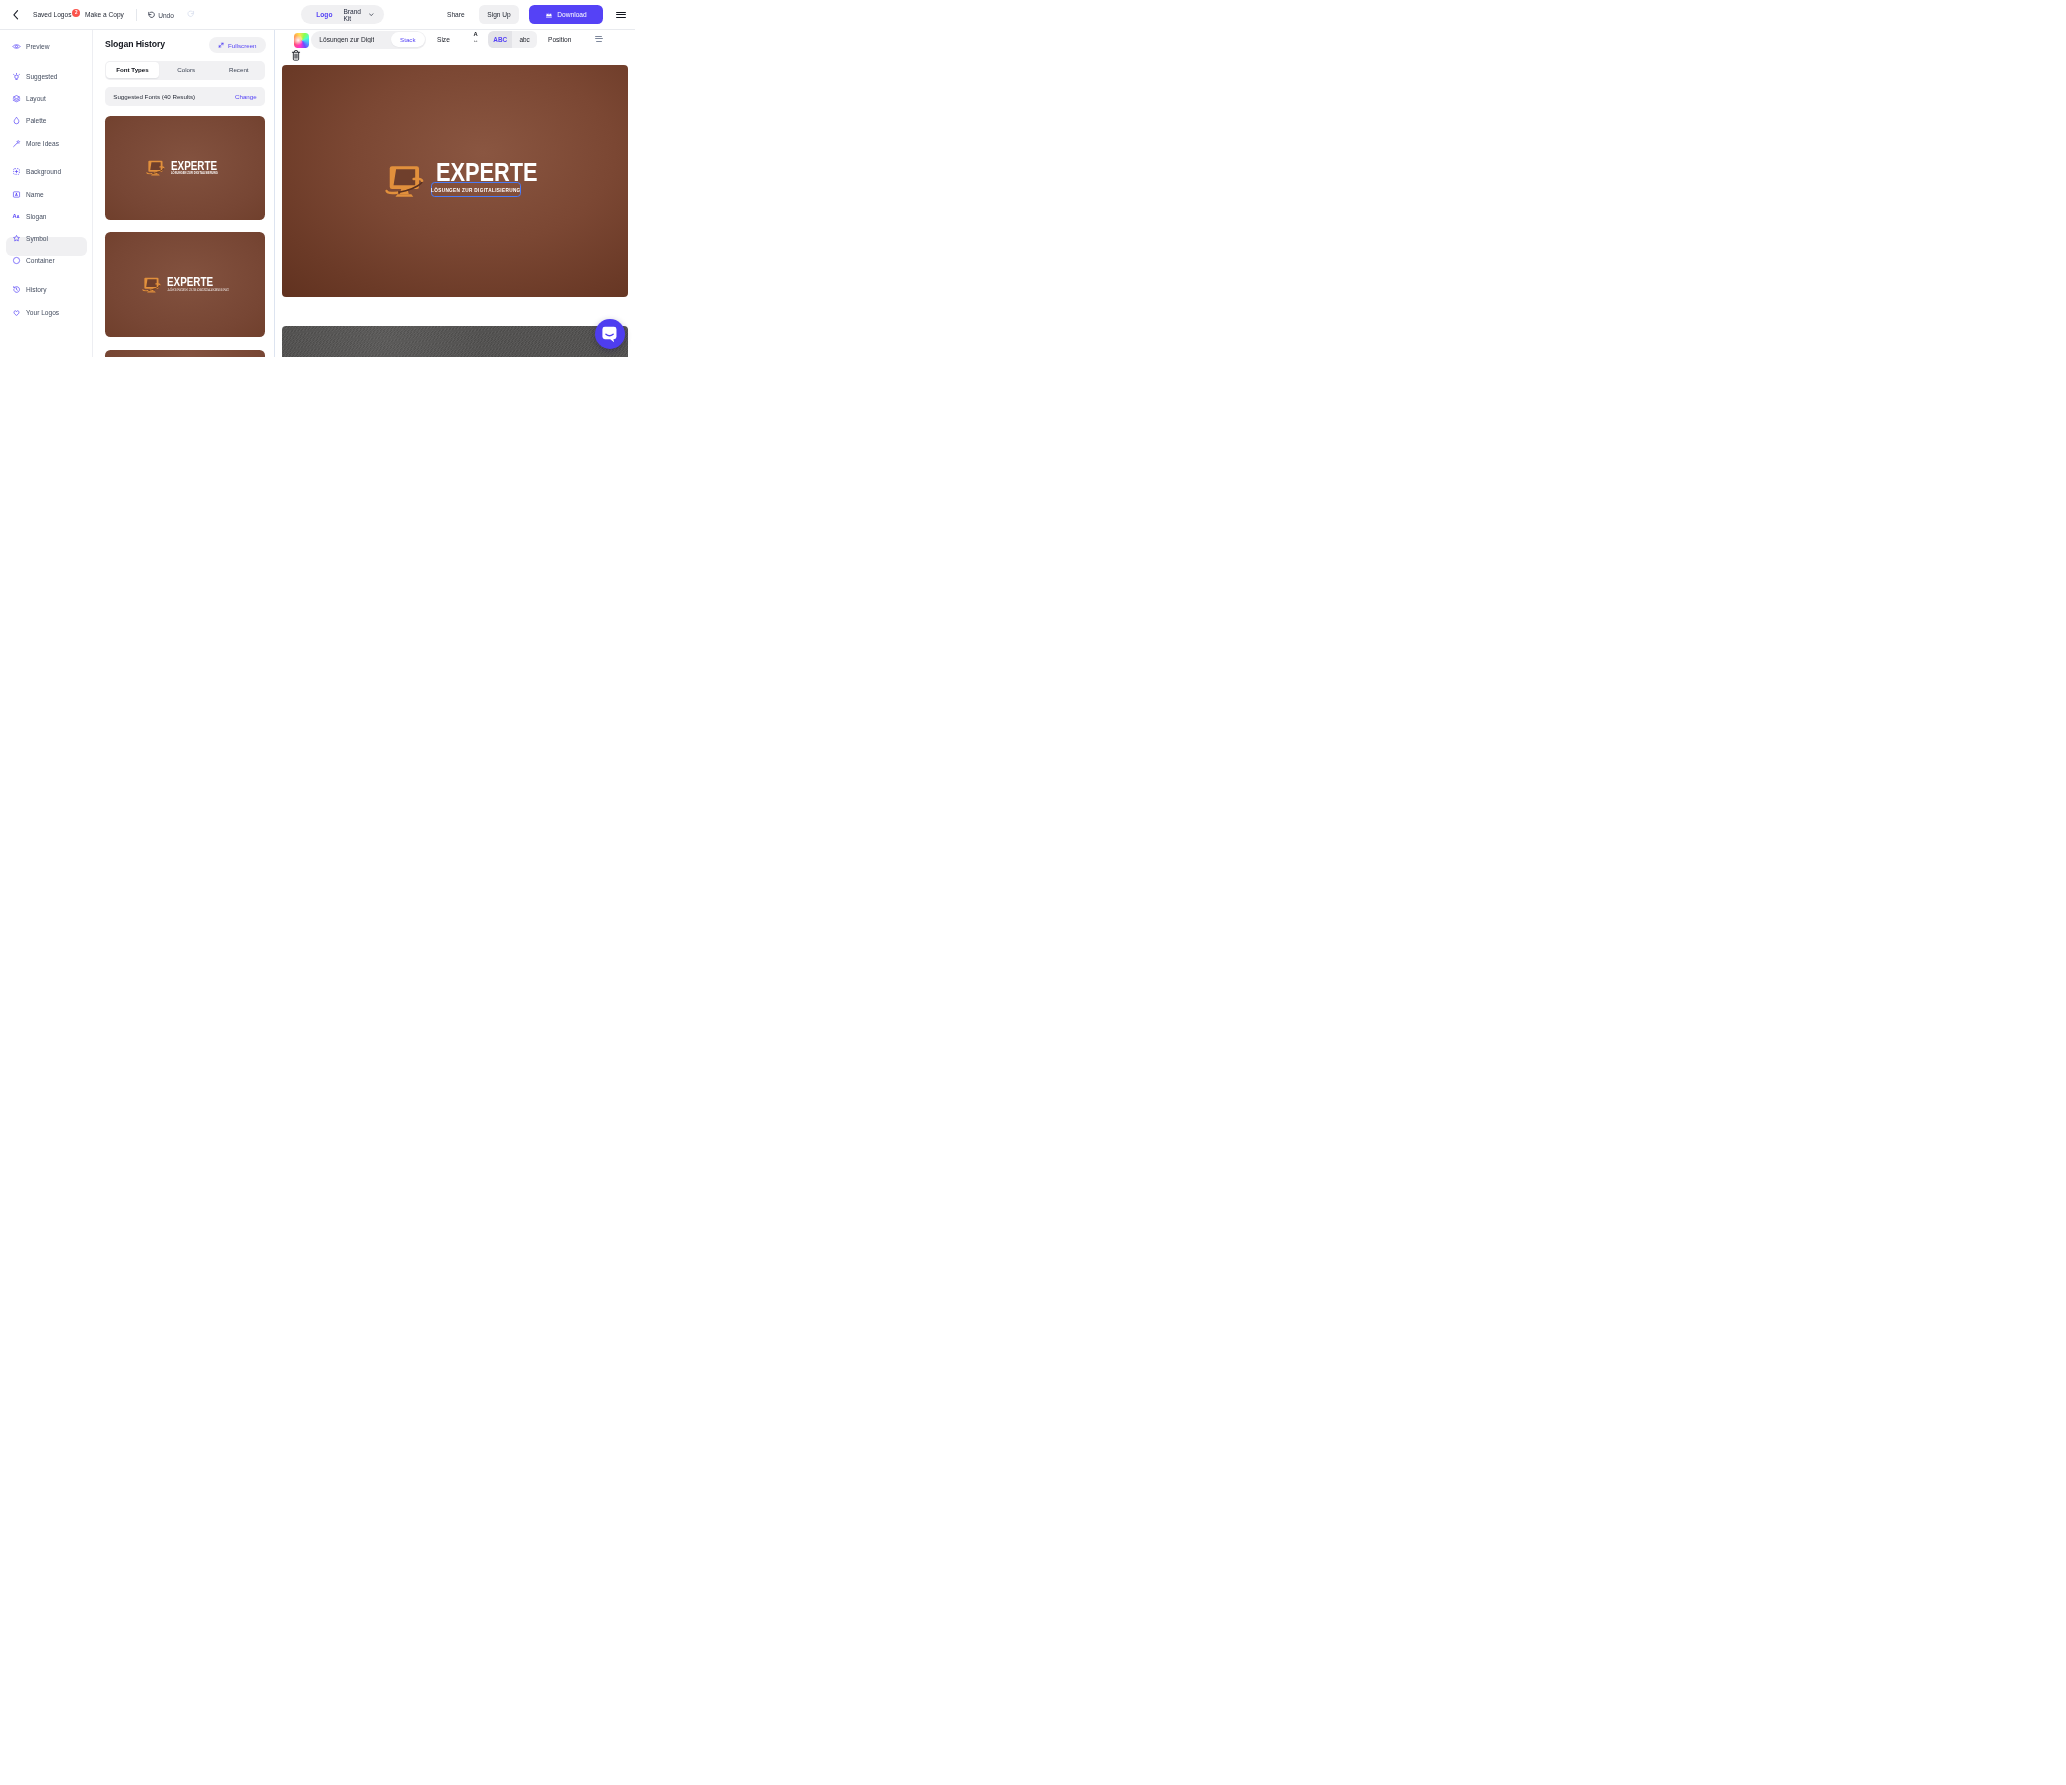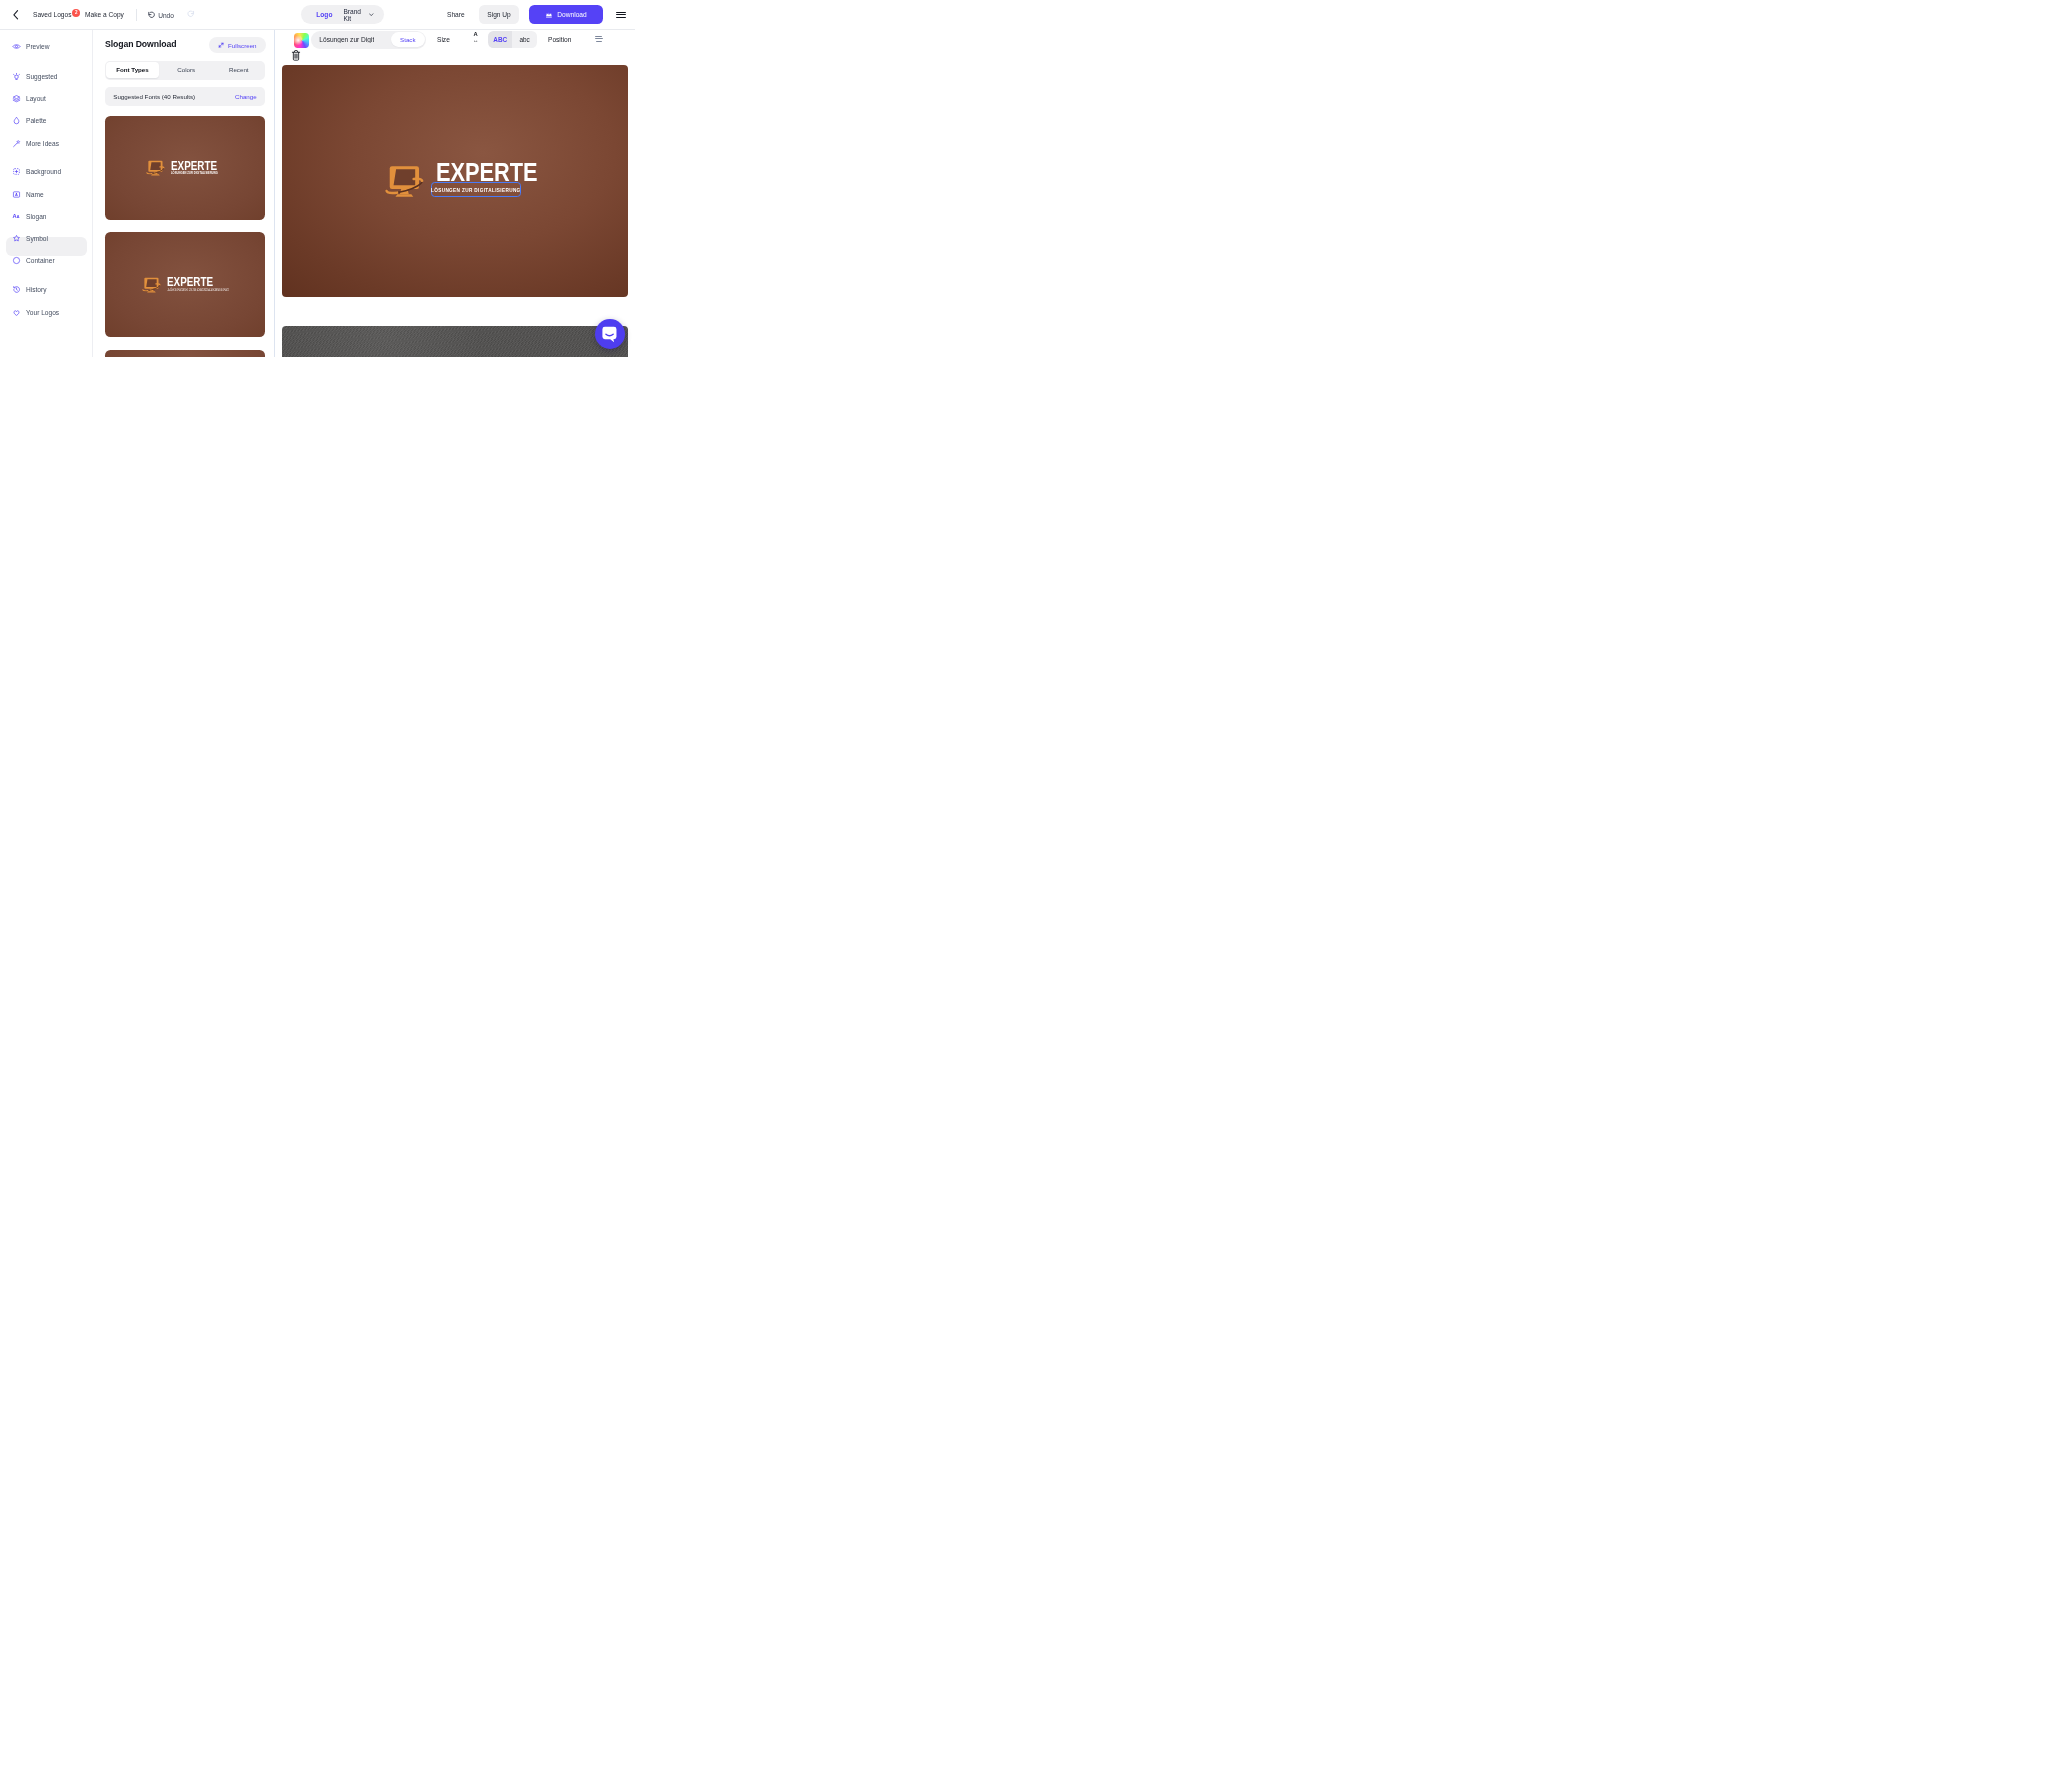--- a/index.html
+++ b/index.html
@@ -245,21 +245,21 @@
     <div class="side-item" style="top:273px">
       <svg class="ic" viewBox="0 0 22 22">
         <path d="M11 18.2 C5.2 14.3 3.6 10.7 5.6 8.1 C7.4 5.9 10.1 6.5 11 8.8 C11.9 6.5 14.6 5.9 16.4 8.1 C18.4 10.7 16.8 14.3 11 18.2 Z" fill="none" stroke="#5744f7" stroke-width="1.7" stroke-linejoin="round"></path>
       </svg>
       <span class="lb">Your Logos</span>
     </div>
 
   </div>
 
   <div class="panel">
-    <div class="panel-title">Slogan Download</div>
+    <div class="panel-title">Slogan History</div>
     <div class="fullscreen">
       <svg width="6.2" height="6.2" viewBox="0 0 15 15">
         <path d="M3 12 L12 3 M12 3 h-4 M12 3 v4 M3 12 h4 M3 12 v-4" fill="none" stroke="#5542f6" stroke-width="1.8" stroke-linecap="round" stroke-linejoin="round"></path>
       </svg>
       <span>Fullscreen</span>
     </div>
 
     <div class="tabs">
       <div class="tab active">Font Types</div>
       <div class="tab">Colors</div>

